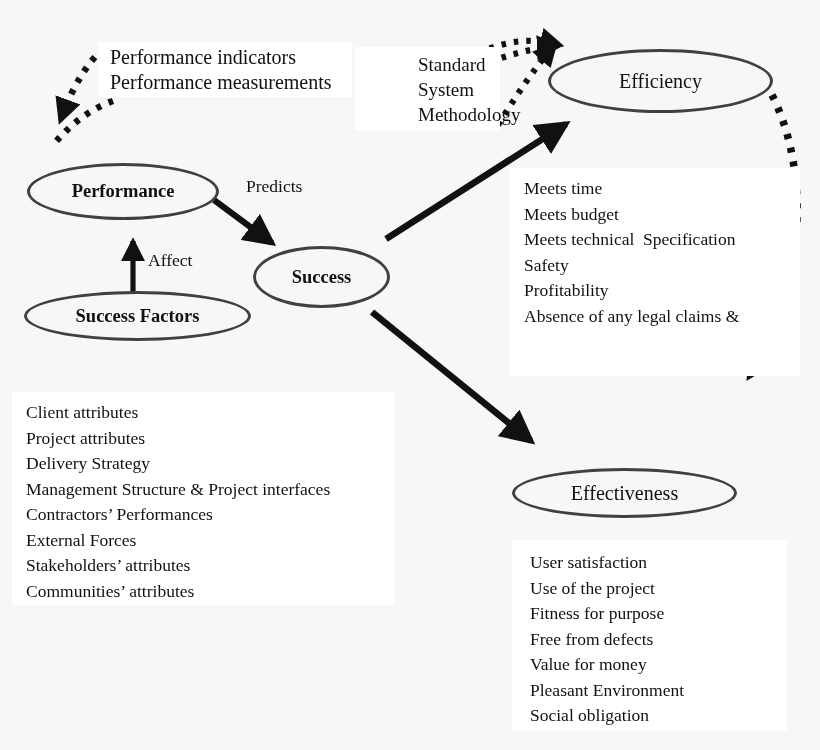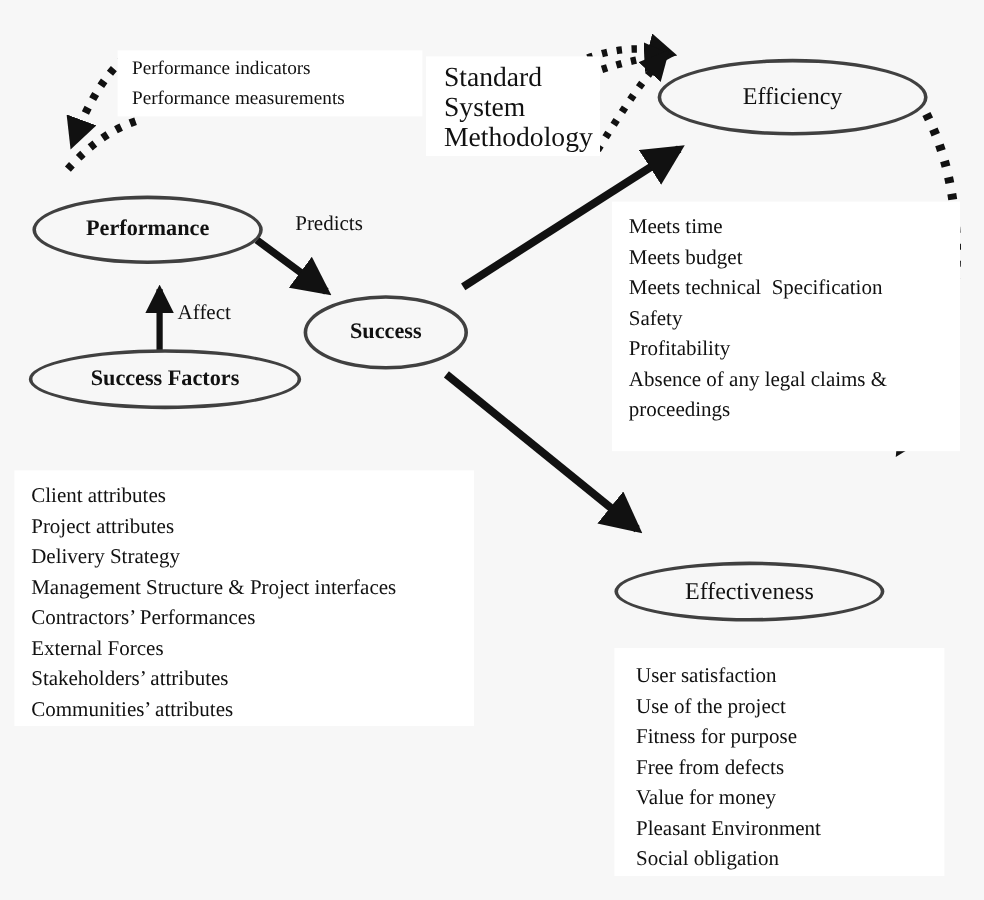--- a/index.html
+++ b/index.html
@@ -33,24 +33,24 @@
     box-sizing: border-box;
   }
   .panel .line {
     display: block;
     white-space: pre;
     color: #111111;
   }
 
   
   #panel-performance-indicators { left: 98px;  top: 42px;  width: 254px; height: 55px;  padding: 3px 0 0 12px; }
-  #panel-performance-indicators .line { font-size: 16px; line-height: 25px; }
+  #panel-performance-indicators .line { font-size: 20px; line-height: 25px; }
 
   #panel-standard-system { left: 355px; top: 47px;  width: 145px; height: 83px; padding: 5px 0 0 15px; }
-  #panel-standard-system .line { font-size: 23px; line-height: 25px; }
+  #panel-standard-system .line { font-size: 19px; line-height: 25px; margin-left: 48px; }
 
   #panel-efficiency-criteria { left: 510px; top: 168px; width: 290px; height: 208px; padding: 8px 0 0 14px; }
   #panel-efficiency-criteria .line { font-size: 17.5px; line-height: 25.5px; }
 
   #panel-success-factors-list { left: 12px;  top: 392px; width: 383px; height: 213px; padding: 8px 0 0 14px; }
   #panel-success-factors-list .line { font-size: 17.5px; line-height: 25.5px; }
 
   #panel-effectiveness-criteria { left: 512px; top: 540px; width: 275px; height: 190px; padding: 10px 0 0 18px; }
   #panel-effectiveness-criteria .line { font-size: 17.5px; line-height: 25.5px; }
 
@@ -168,21 +168,20 @@
     <span class="line">Methodology</span>
   </div>
 
   <div class="panel" id="panel-efficiency-criteria">
     <span class="line">Meets time</span>
     <span class="line">Meets budget</span>
     <span class="line">Meets technical  Specification</span>
     <span class="line">Safety</span>
     <span class="line">Profitability</span>
     <span class="line">Absence of any legal claims &amp;</span>
-    <span class="line">proceedings</span>
   </div>
 
   <div class="panel" id="panel-success-factors-list">
     <span class="line">Client attributes</span>
     <span class="line">Project attributes</span>
     <span class="line">Delivery Strategy</span>
     <span class="line">Management Structure &amp; Project interfaces</span>
     <span class="line">Contractors’ Performances</span>
     <span class="line">External Forces</span>
     <span class="line">Stakeholders’ attributes</span>

